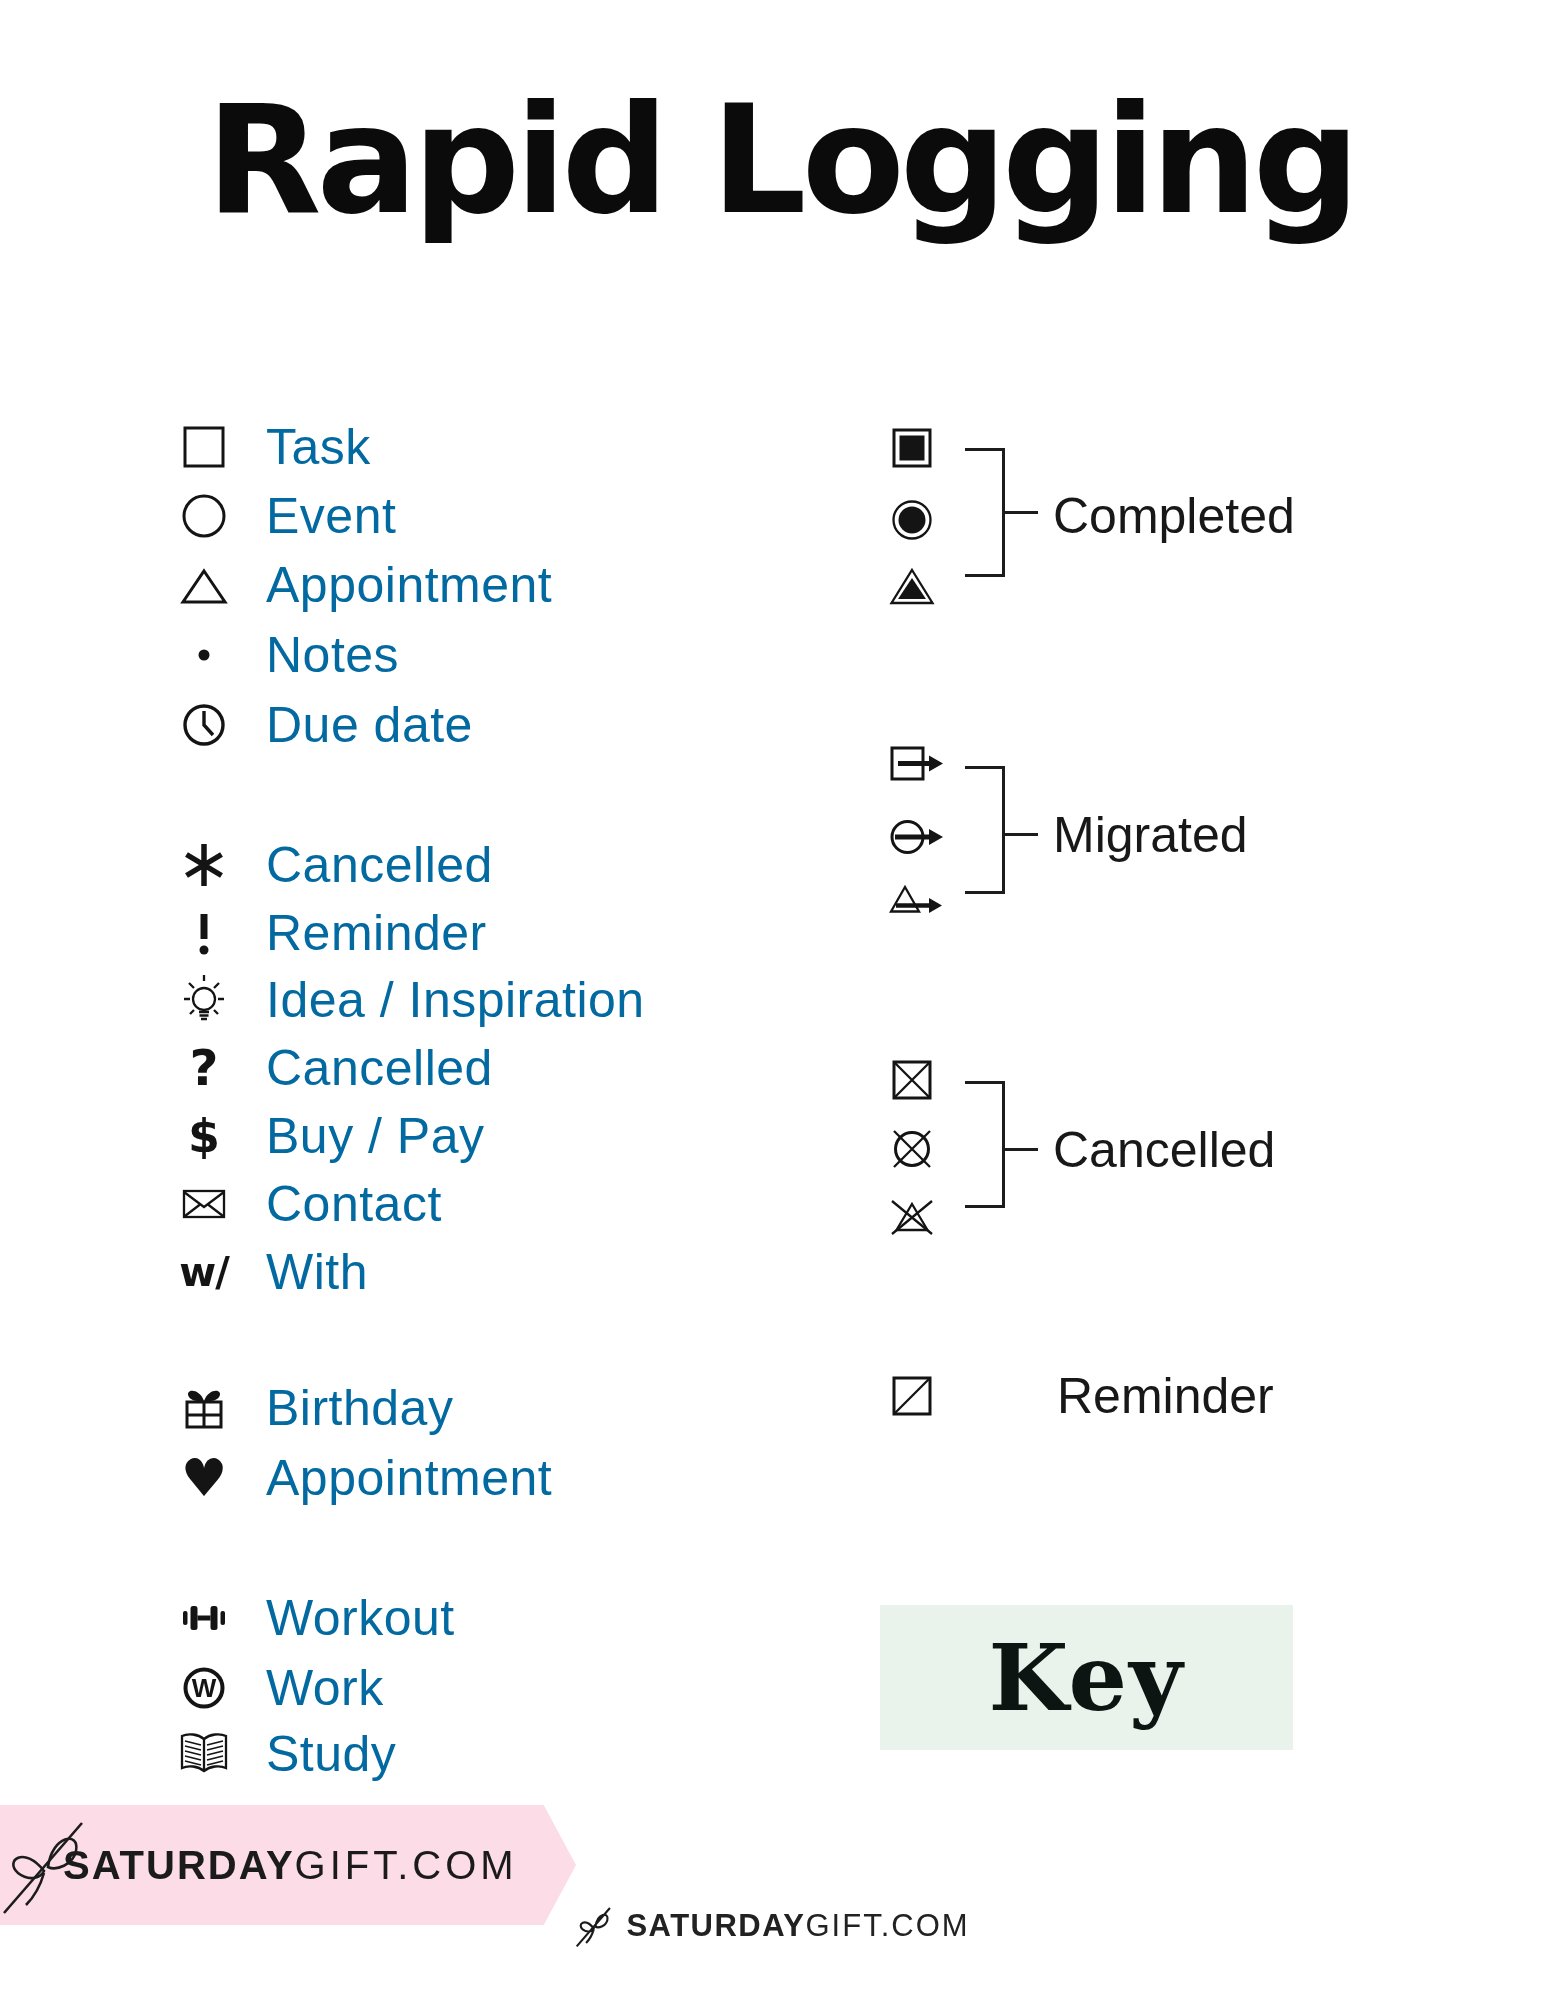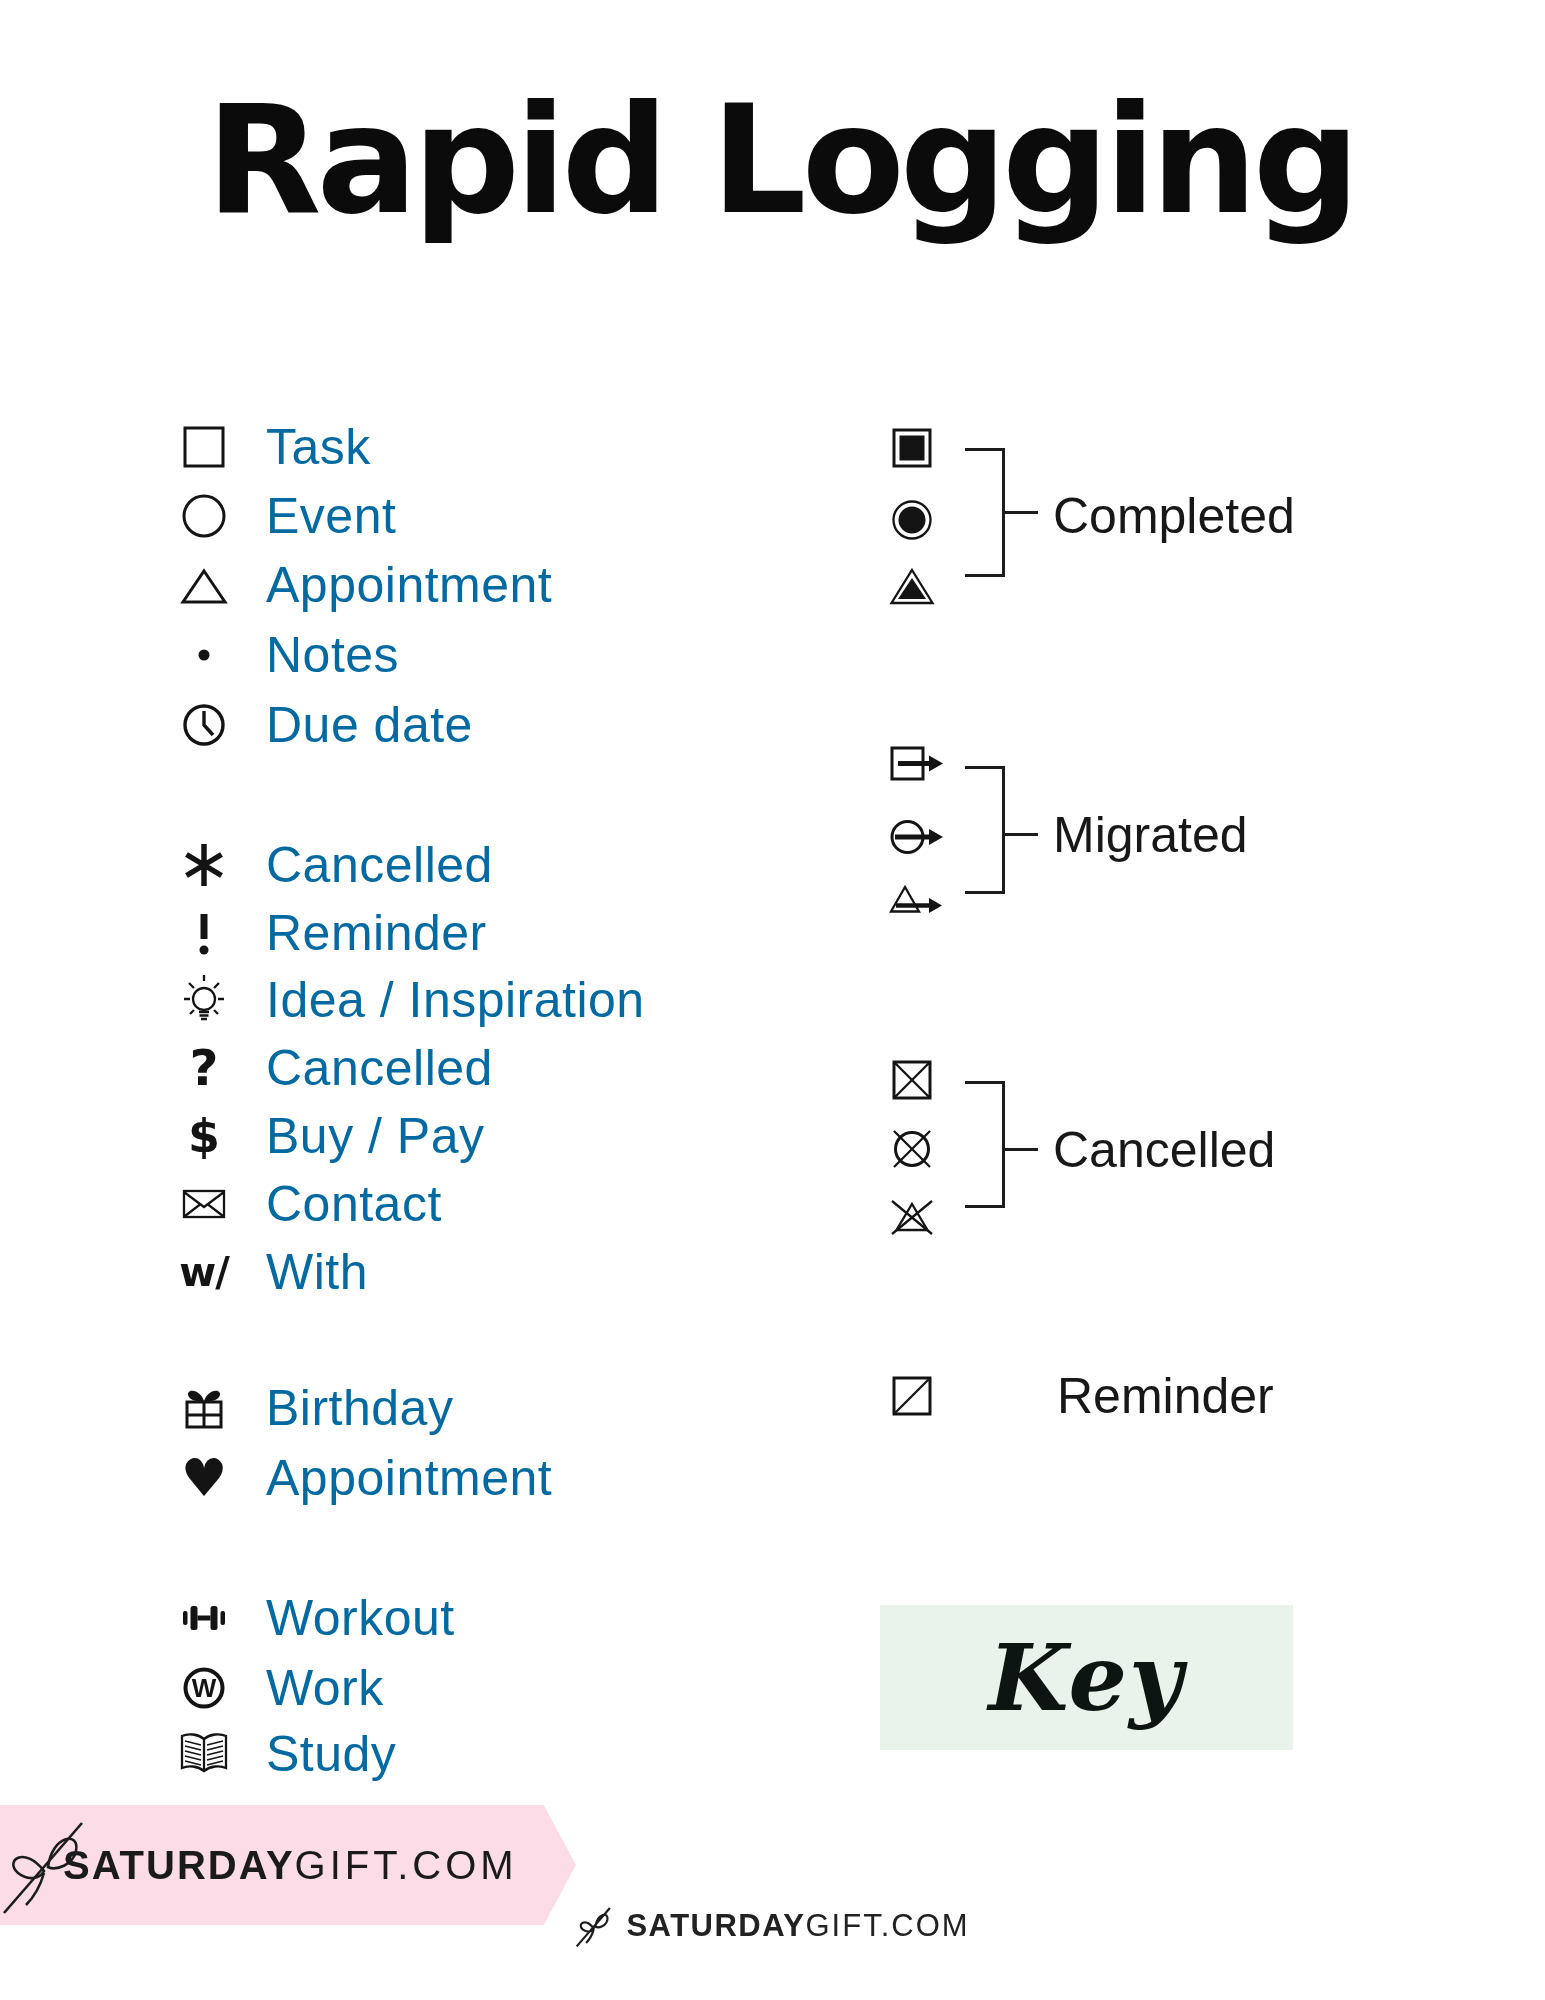--- a/index.html
+++ b/index.html
@@ -32,21 +32,21 @@
   .g-heart{font-size:52px;font-weight:400;}
 
   .state-symbol{position:absolute;left:884px;}
   .state-label{position:absolute;left:1053px;height:68px;line-height:68px;
                font-size:50px;color:#181818;white-space:nowrap;}
   .bracket{position:absolute;left:965px;width:40px;box-sizing:border-box;
            border:3px solid #1c1c1c;border-left:none;}
   .tick{position:absolute;left:1005px;width:33px;height:3px;background:#1c1c1c;}
 
   .key-box{position:absolute;left:880px;top:1605px;width:413px;height:145px;
-           background:var(--key-bg);display:flex;align-items:center;justify-content:center;font-style:italic;}
+           background:var(--key-bg);display:flex;align-items:center;justify-content:center;}
   .key-text{font-family:"DejaVu Serif",serif;font-weight:700;font-size:92px;
             letter-spacing:2px;color:#0d1512;}
 
   .banner{position:absolute;left:0;top:1805px;width:576px;height:120px;background:var(--banner-bg);
           clip-path:polygon(0 0,94.4% 0,100% 50%,94.4% 100%,0 100%);}
   .banner-bow{position:absolute;left:0;top:4px;}
   .bow .s2{stroke:#1c1c1c;fill:none;stroke-width:2.6;}
   .banner-text{position:absolute;left:63px;top:0;height:120px;display:flex;align-items:center;
                font-size:40px;color:#1b1b1b;white-space:nowrap;}
   .brand-bold{font-weight:800;letter-spacing:2px;}

